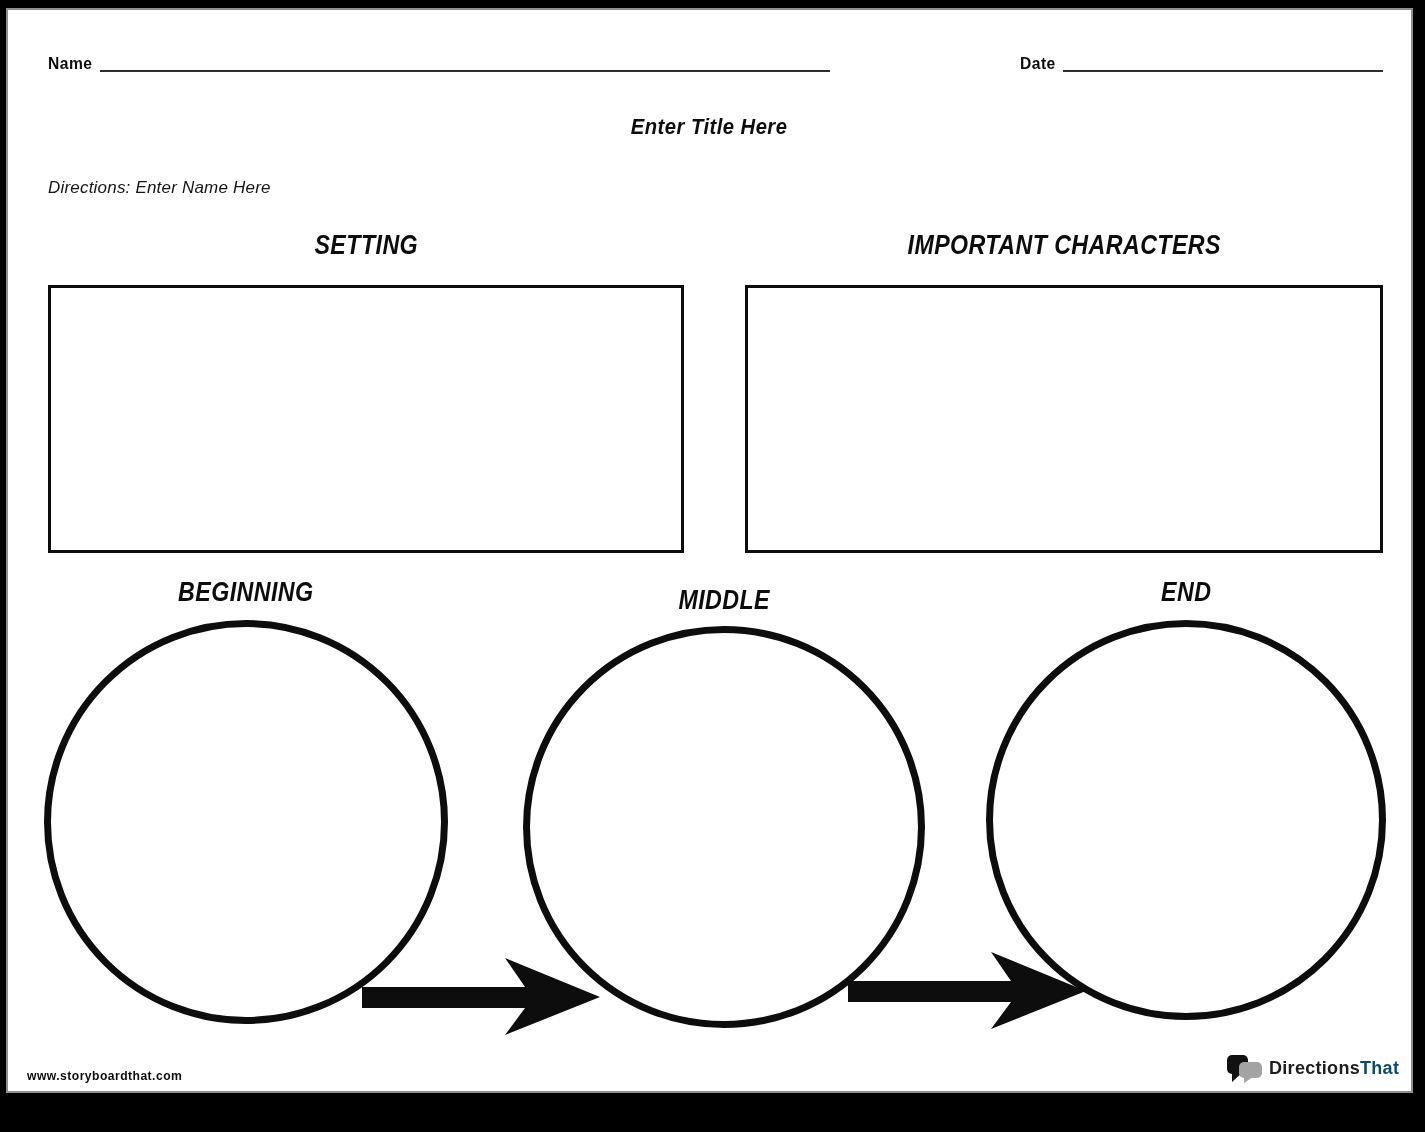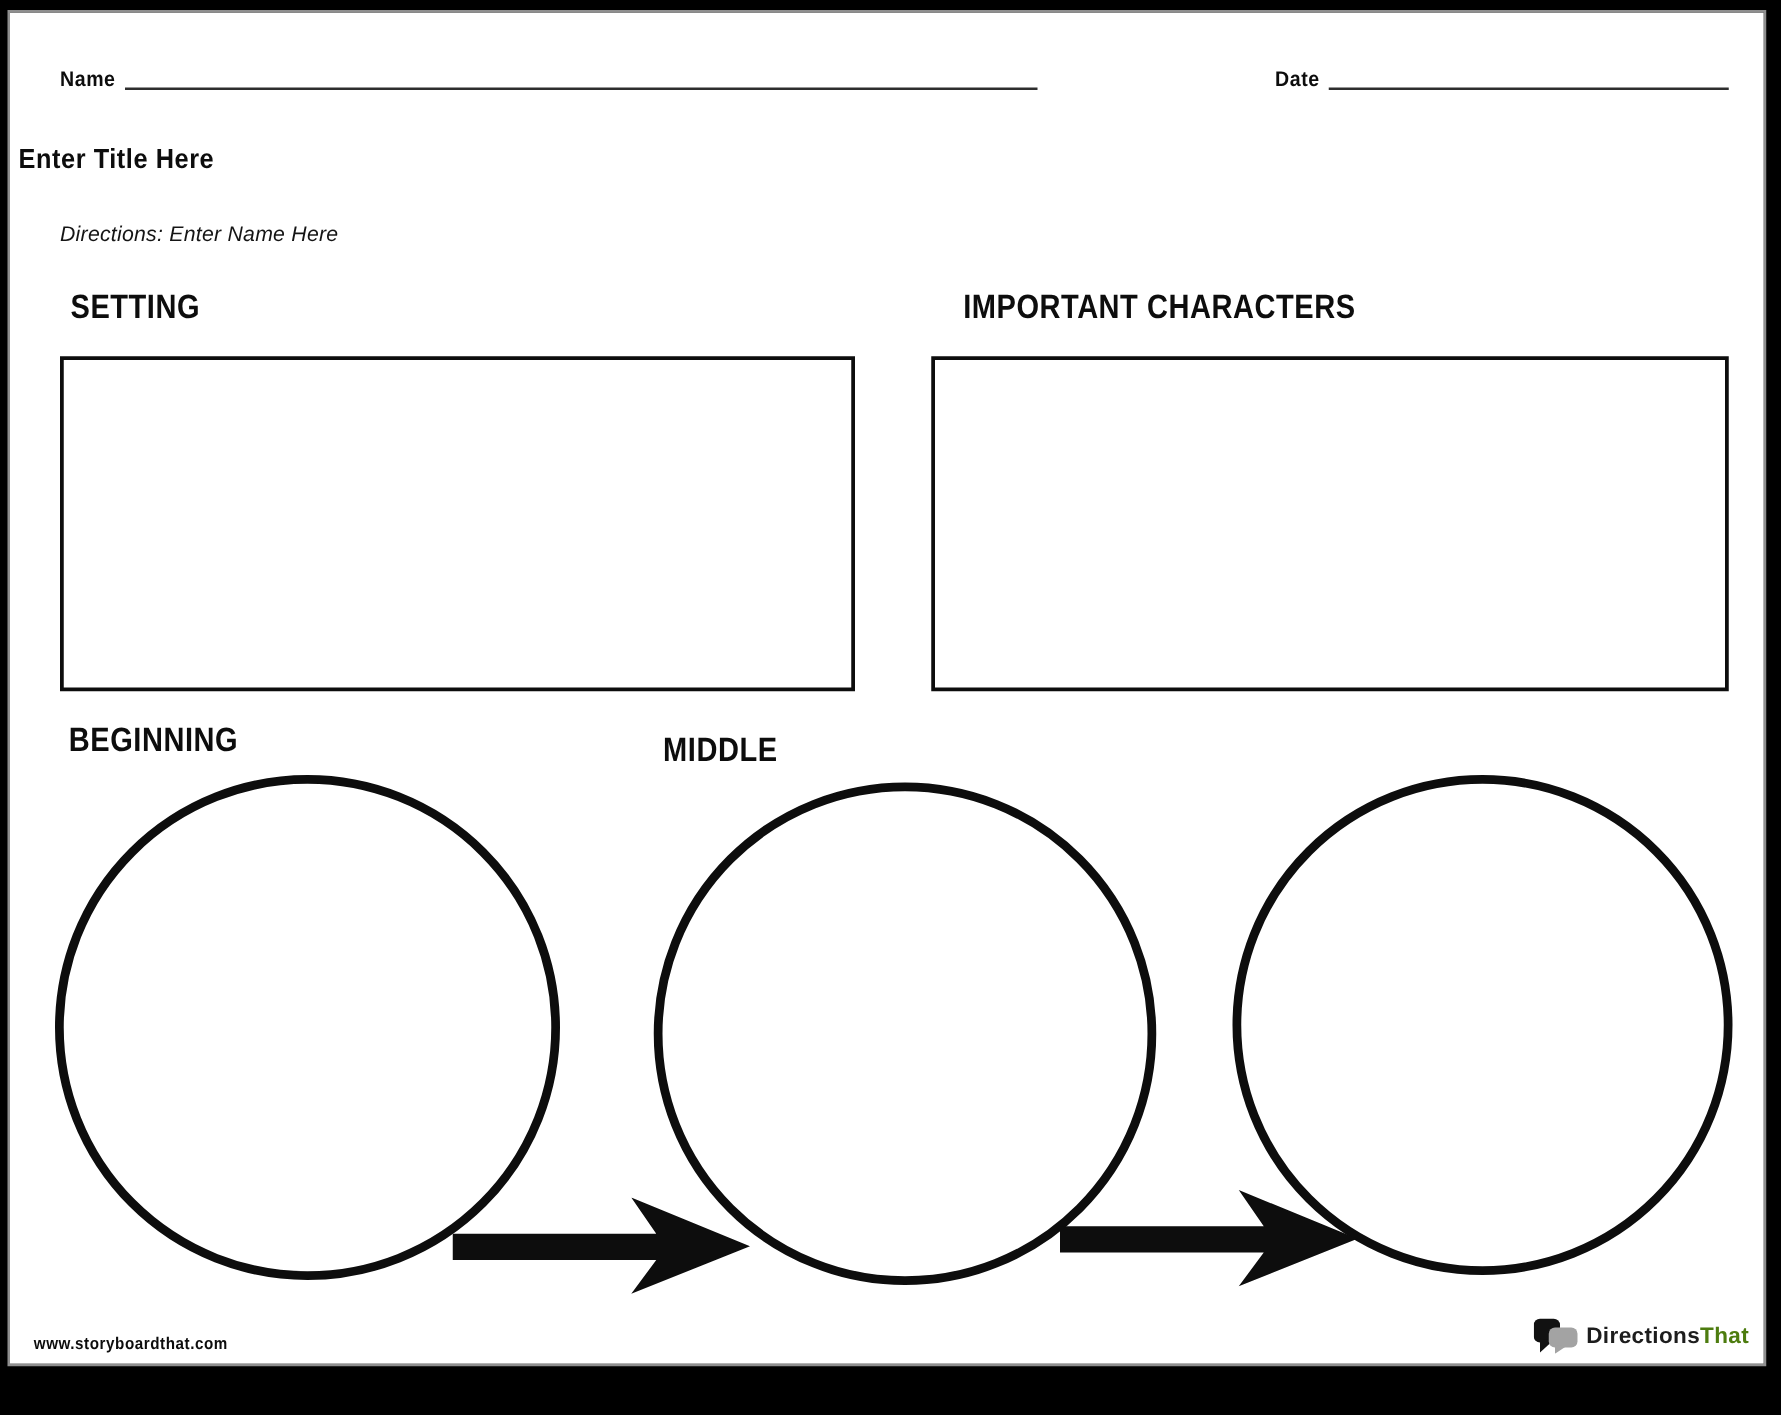--- a/index.html
+++ b/index.html
@@ -27,21 +27,21 @@
     transform-origin:center center;
     white-space:nowrap;
     font-weight:bold;
     letter-spacing:0.5px;
     color:#0d0d0d;
   }
   .cond-left{transform-origin:left center;}
   .label-sm{font-size:17px; transform:scaleX(0.92);}
   .title-lg{font-size:22px; transform:scaleX(0.92);}
   .header-xl{font-size:27px;}
-  .center-wrap{}
+  .center-wrap{text-align:center;font-style:italic;}
   .directions{
     font-size:17px;
     font-style:italic;
     letter-spacing:0.2px;
     color:#151515;
     white-space:nowrap;
   }
   .write-line{
     height:0;
     border-top:2.5px solid #2e2e2e;
@@ -66,21 +66,21 @@
     align-items:center;
     gap:6px;
   }
   .logo-text{
     font-size:18px;
     font-weight:bold;
     letter-spacing:0.3px;
     white-space:nowrap;
   }
   .logo-text .primary{color:#1d1d1d;}
-  .logo-text .secondary{color:#4d7c0f;}
+  .logo-text .secondary{color:#0c4a6e;}
 </style>
 </head>
 <body>
 
 <div id="canvas">
   <div id="page">
 
     <span class="abs" style="left:40px;top:44px;">
       <span class="cond cond-left label-sm">Name</span>
     </span>
@@ -106,20 +106,23 @@
 
     <div class="abs write-box" style="left:40px;top:275px;width:630px;height:262px;"></div>
     <div class="abs write-box" style="left:737px;top:275px;width:632px;height:262px;"></div>
 
     <div class="abs center-wrap" style="left:36px;top:567px;width:404px;">
       <span class="cond header-xl">BEGINNING</span>
     </div>
     <div class="abs center-wrap" style="left:515px;top:575px;width:402px;">
       <span class="cond header-xl">MIDDLE</span>
     </div>
+    <div class="abs center-wrap" style="left:978px;top:567px;width:400px;">
+      <span class="cond header-xl">END</span>
+    </div>
 
     <div class="abs story-circle" style="left:36px;top:610px;width:390px;height:390px;"></div>
     <div class="abs story-circle" style="left:515px;top:616px;width:388px;height:388px;"></div>
     <div class="abs story-circle" style="left:978px;top:610px;width:386px;height:386px;"></div>
 
     <svg class="abs arrow-svg" style="left:354px;top:948px;" width="238" height="78" viewBox="0 0 238 78">
       <polygon fill="#0d0d0d" points="0,29 163,29 143,0 238,39 143,77 163,50 0,50"></polygon>
     </svg>
     <svg class="abs arrow-svg" style="left:840px;top:942px;" width="238" height="78" viewBox="0 0 238 78">
       <polygon fill="#0d0d0d" points="0,29 163,29 143,0 238,39 143,77 163,50 0,50"></polygon>

